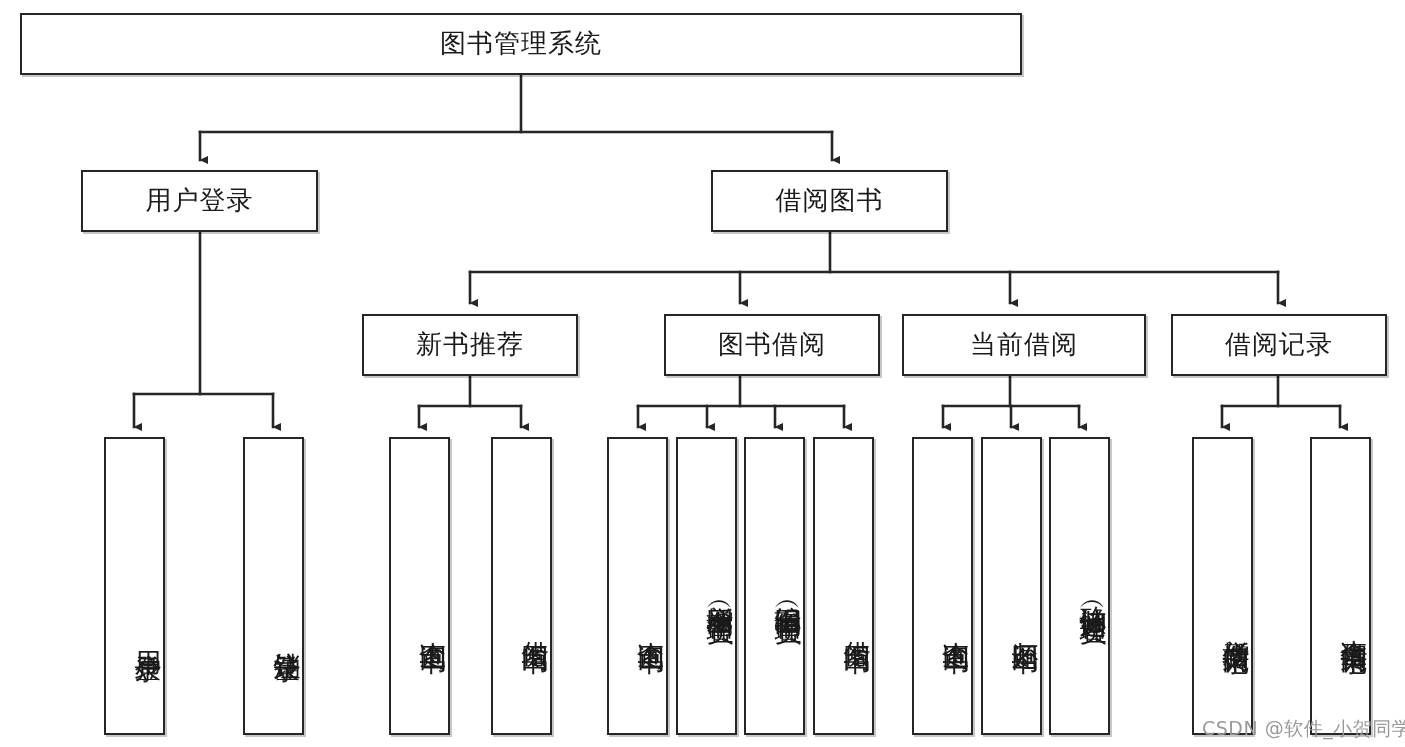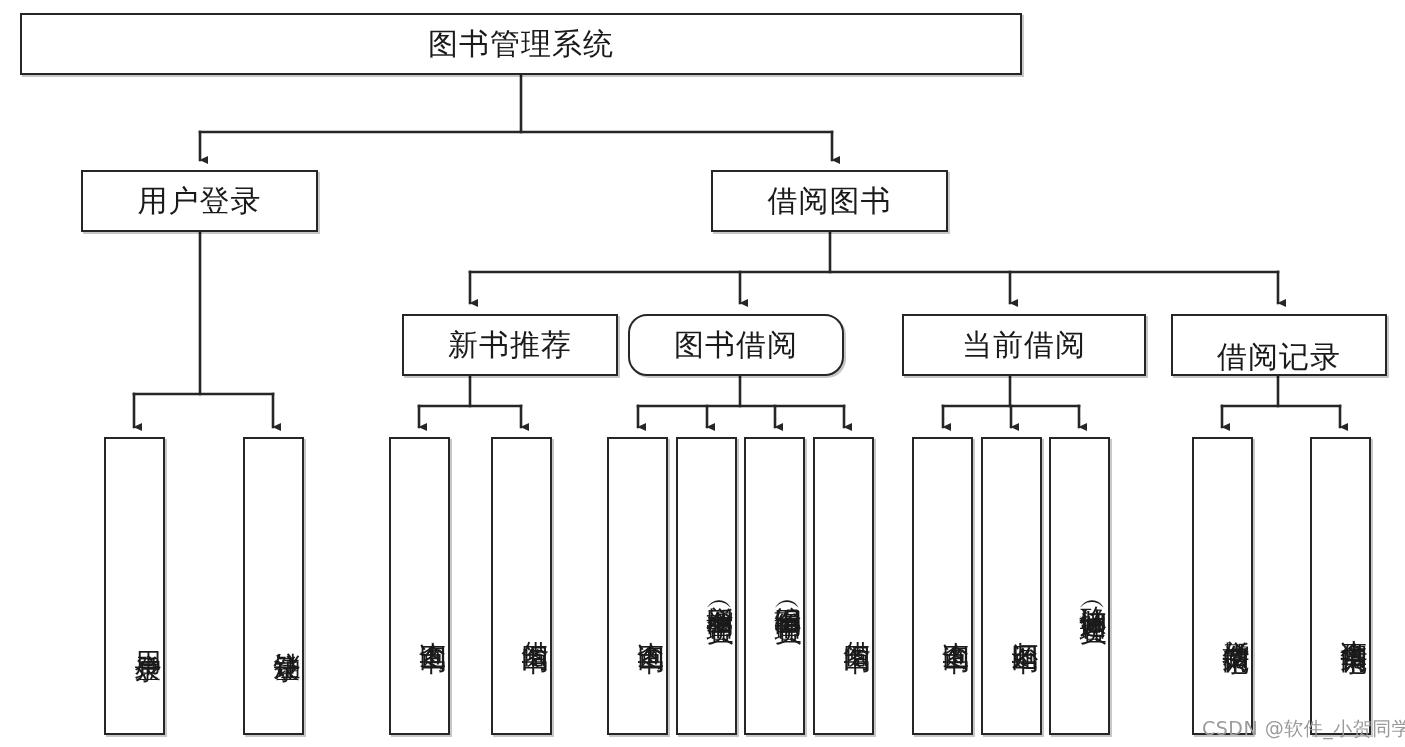--- a/index.html
+++ b/index.html
@@ -29,21 +29,21 @@
     box-sizing: border-box;
     border: 2.5px solid #262626;
     background: #ffffff;
     box-shadow: 2px 2px 0 rgba(0,0,0,0.22);
     display: flex;
     align-items: center;
     justify-content: center;
     color: #1a1a1a;
   }
   .node-h {
-    font-size: 30px;
+    font-size: 26px;
     letter-spacing: 1px;
     line-height: 1.15;
     white-space: nowrap;
   }
   .node-v {
     writing-mode: vertical-rl;
     text-orientation: upright;
     font-size: 27px;
     line-height: 1.12;
     letter-spacing: 2px;
@@ -123,30 +123,30 @@
     <span>图书管理系统</span>
   </div>
 
   <div class="node node-h" style="left:81px; top:170px; width:237px; height:62px;">
     <span>用户登录</span>
   </div>
   <div class="node node-h" style="left:711px; top:170px; width:237px; height:62px;">
     <span>借阅图书</span>
   </div>
 
-  <div class="node node-h" style="left:362px; top:314px; width:216px; height:62px;margin-left:40px;">
+  <div class="node node-h" style="left:362px; top:314px; width:216px; height:62px;">
     <span>新书推荐</span>
   </div>
-  <div class="node node-h" style="left:628px; top:314px; width:216px; height:62px;border-radius:19px;">
+  <div class="node node-h" style="left:664px; top:314px; width:216px; height:62px;">
     <span>图书借阅</span>
   </div>
   <div class="node node-h" style="left:902px; top:314px; width:244px; height:62px;">
     <span>当前借阅</span>
   </div>
-  <div class="node node-h" style="left:1171px; top:314px; width:216px; height:62px;align-items:flex-end;">
+  <div class="node node-h" style="left:1171px; top:314px; width:216px; height:62px;">
     <span>借阅记录</span>
   </div>
 
   <div class="node node-v pad-low" style="left:104px; top:437px; width:61px; height:298px;">
     <span>用户登录</span>
   </div>
   <div class="node node-v pad-low" style="left:243px; top:437px; width:61px; height:298px;">
     <span>注销登录</span>
   </div>
 

